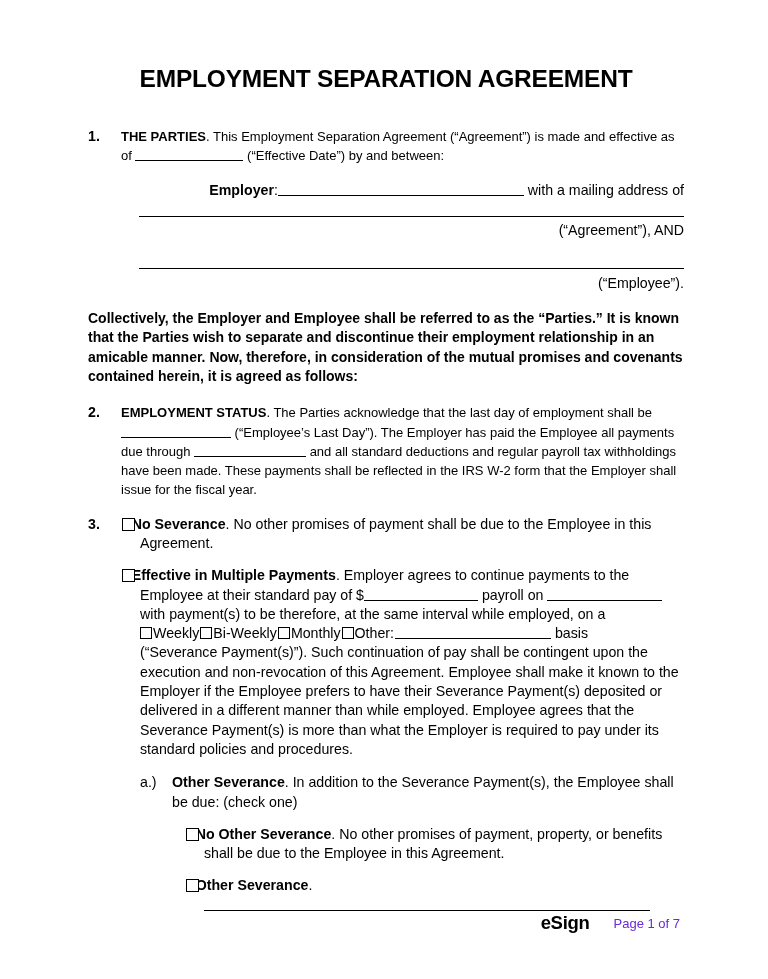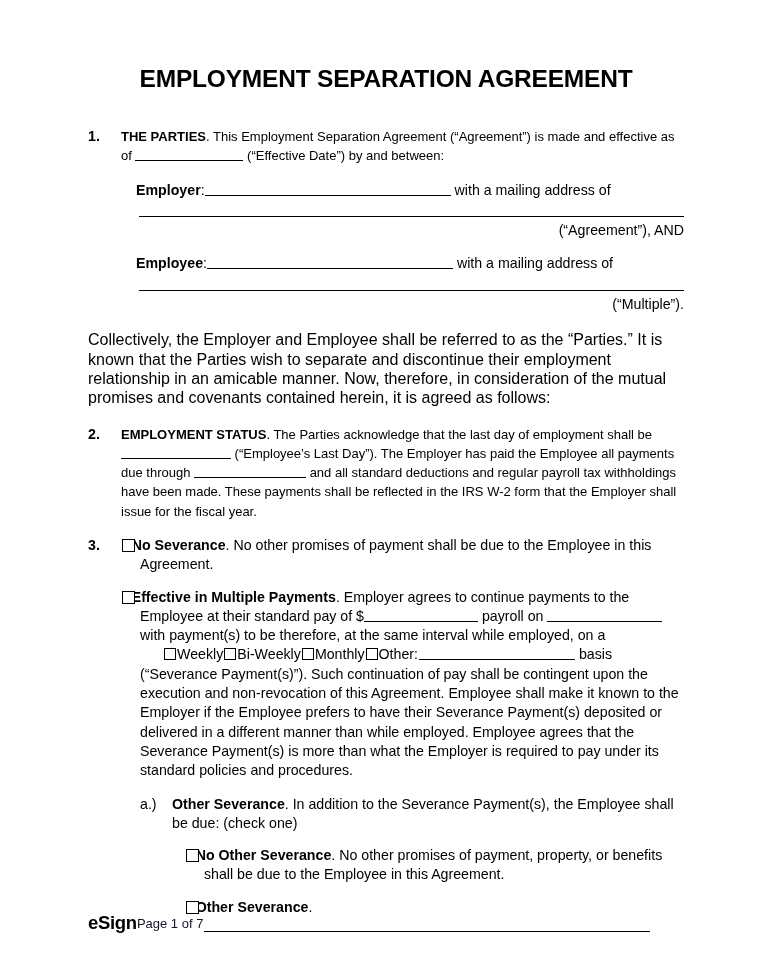--- a/index.html
+++ b/index.html
@@ -80,33 +80,35 @@
 
   
   .parties {
     margin: 0 0 16px 0;
     padding-left: 48px;
   }
   .party-row {
     font-size: 14.2px;
     line-height: 19.3px;
     margin-bottom: 2px;
+    text-align: right;
   }
   .party-line2 {
     font-size: 14.2px;
     line-height: 19.3px;
     text-align: right;
     margin-left: -48px;
     margin-bottom: 14px;
   }
 
   .collective {
     margin: 0 0 17px 0;
-    font-size: 16px;
-    line-height: 19.3px;
+    font-size: 14px;
+    line-height: 19.3px;
+    font-weight: bold;
   }
 
   
   .opt {
     position: relative;
     margin: 0 0 13px 0;
     padding-left: 52px;
     font-size: 14.2px;
     line-height: 19.3px;
   }
@@ -131,21 +133,21 @@
     display: inline-block;
     width: 10px;
     height: 10px;
     border: 1.7px solid #000;
     background: #fff;
     vertical-align: -1px;
     margin-right: 1px;
     box-sizing: content-box;
   }
 
-  .freq-row { white-space: nowrap; margin-left: 24px; }
+  .freq-row { white-space: nowrap; }
   .freq-item { margin-right: 1px; }
 
   
   .subclause {
     position: relative;
     padding-left: 84px;
     margin: 14px 0 12px 0;
     font-size: 14.2px;
     line-height: 19.3px;
   }
@@ -169,31 +171,32 @@
   }
 
   
   .footer {
     position: absolute;
     left: 88px;
     right: 88px;
     top: 912px;
     display: flex;
     align-items: center;
-    justify-content: flex-start;
+    justify-content: flex-end;
   }
   .brand {
     font-size: 18.5px;
     font-weight: bold;
     letter-spacing: -0.3px;
     color: #000;
   }
   .page-num {
     font-size: 13px;
-    color: #0f172a;
+    color: #6d28d9;
+    margin-left: 24px;
   }
 </style>
 </head>
 <body>
 
 <div class="page">
 
   <div class="content">
 
     <div class="doc-title">EMPLOYMENT SEPARATION AGREEMENT</div>
@@ -205,25 +208,22 @@
       </span>
     </div>
 
     <div class="parties">
       <div class="party-row">
         <b>Employer</b><span>:</span><span class="ul ul-name"></span><span> with a mailing address of</span>
       </div>
       <div class="party-line2">
         <span class="ul ul-addr"></span><span> (“Agreement”), AND</span>
       </div>
-      <div class="party-row">
-        <b>Employee</b><span>:</span><span class="ul ul-name"></span><span> with a mailing address of</span>
-      </div>
       <div class="party-line2">
-        <span class="ul ul-addr"></span><span> (“Multiple”).</span>
+        <span class="ul ul-addr"></span><span> (“Employee”).</span>
       </div>
     </div>
 
     <div class="collective">Collectively, the Employer and Employee shall be referred to as the “Parties.” It is known that the Parties wish to separate and discontinue their employment relationship in an amicable manner. Now, therefore, in consideration of the mutual promises and covenants contained herein, it is agreed as follows:</div>
 
     <div class="clause">
       <span class="num">2.</span>
       <span class="para">
         <b>EMPLOYMENT STATUS</b><span>. The Parties acknowledge that the last day of employment shall be </span><span class="ul ul-date2"></span><span> (“Employee’s Last Day”). The Employer has paid the Employee all payments due through </span><span class="ul ul-thru"></span><span> and all standard deductions and regular payroll tax withholdings have been made. These payments shall be reflected in the IRS W-2 form that the Employer shall issue for the fiscal year.</span>
       </span>

